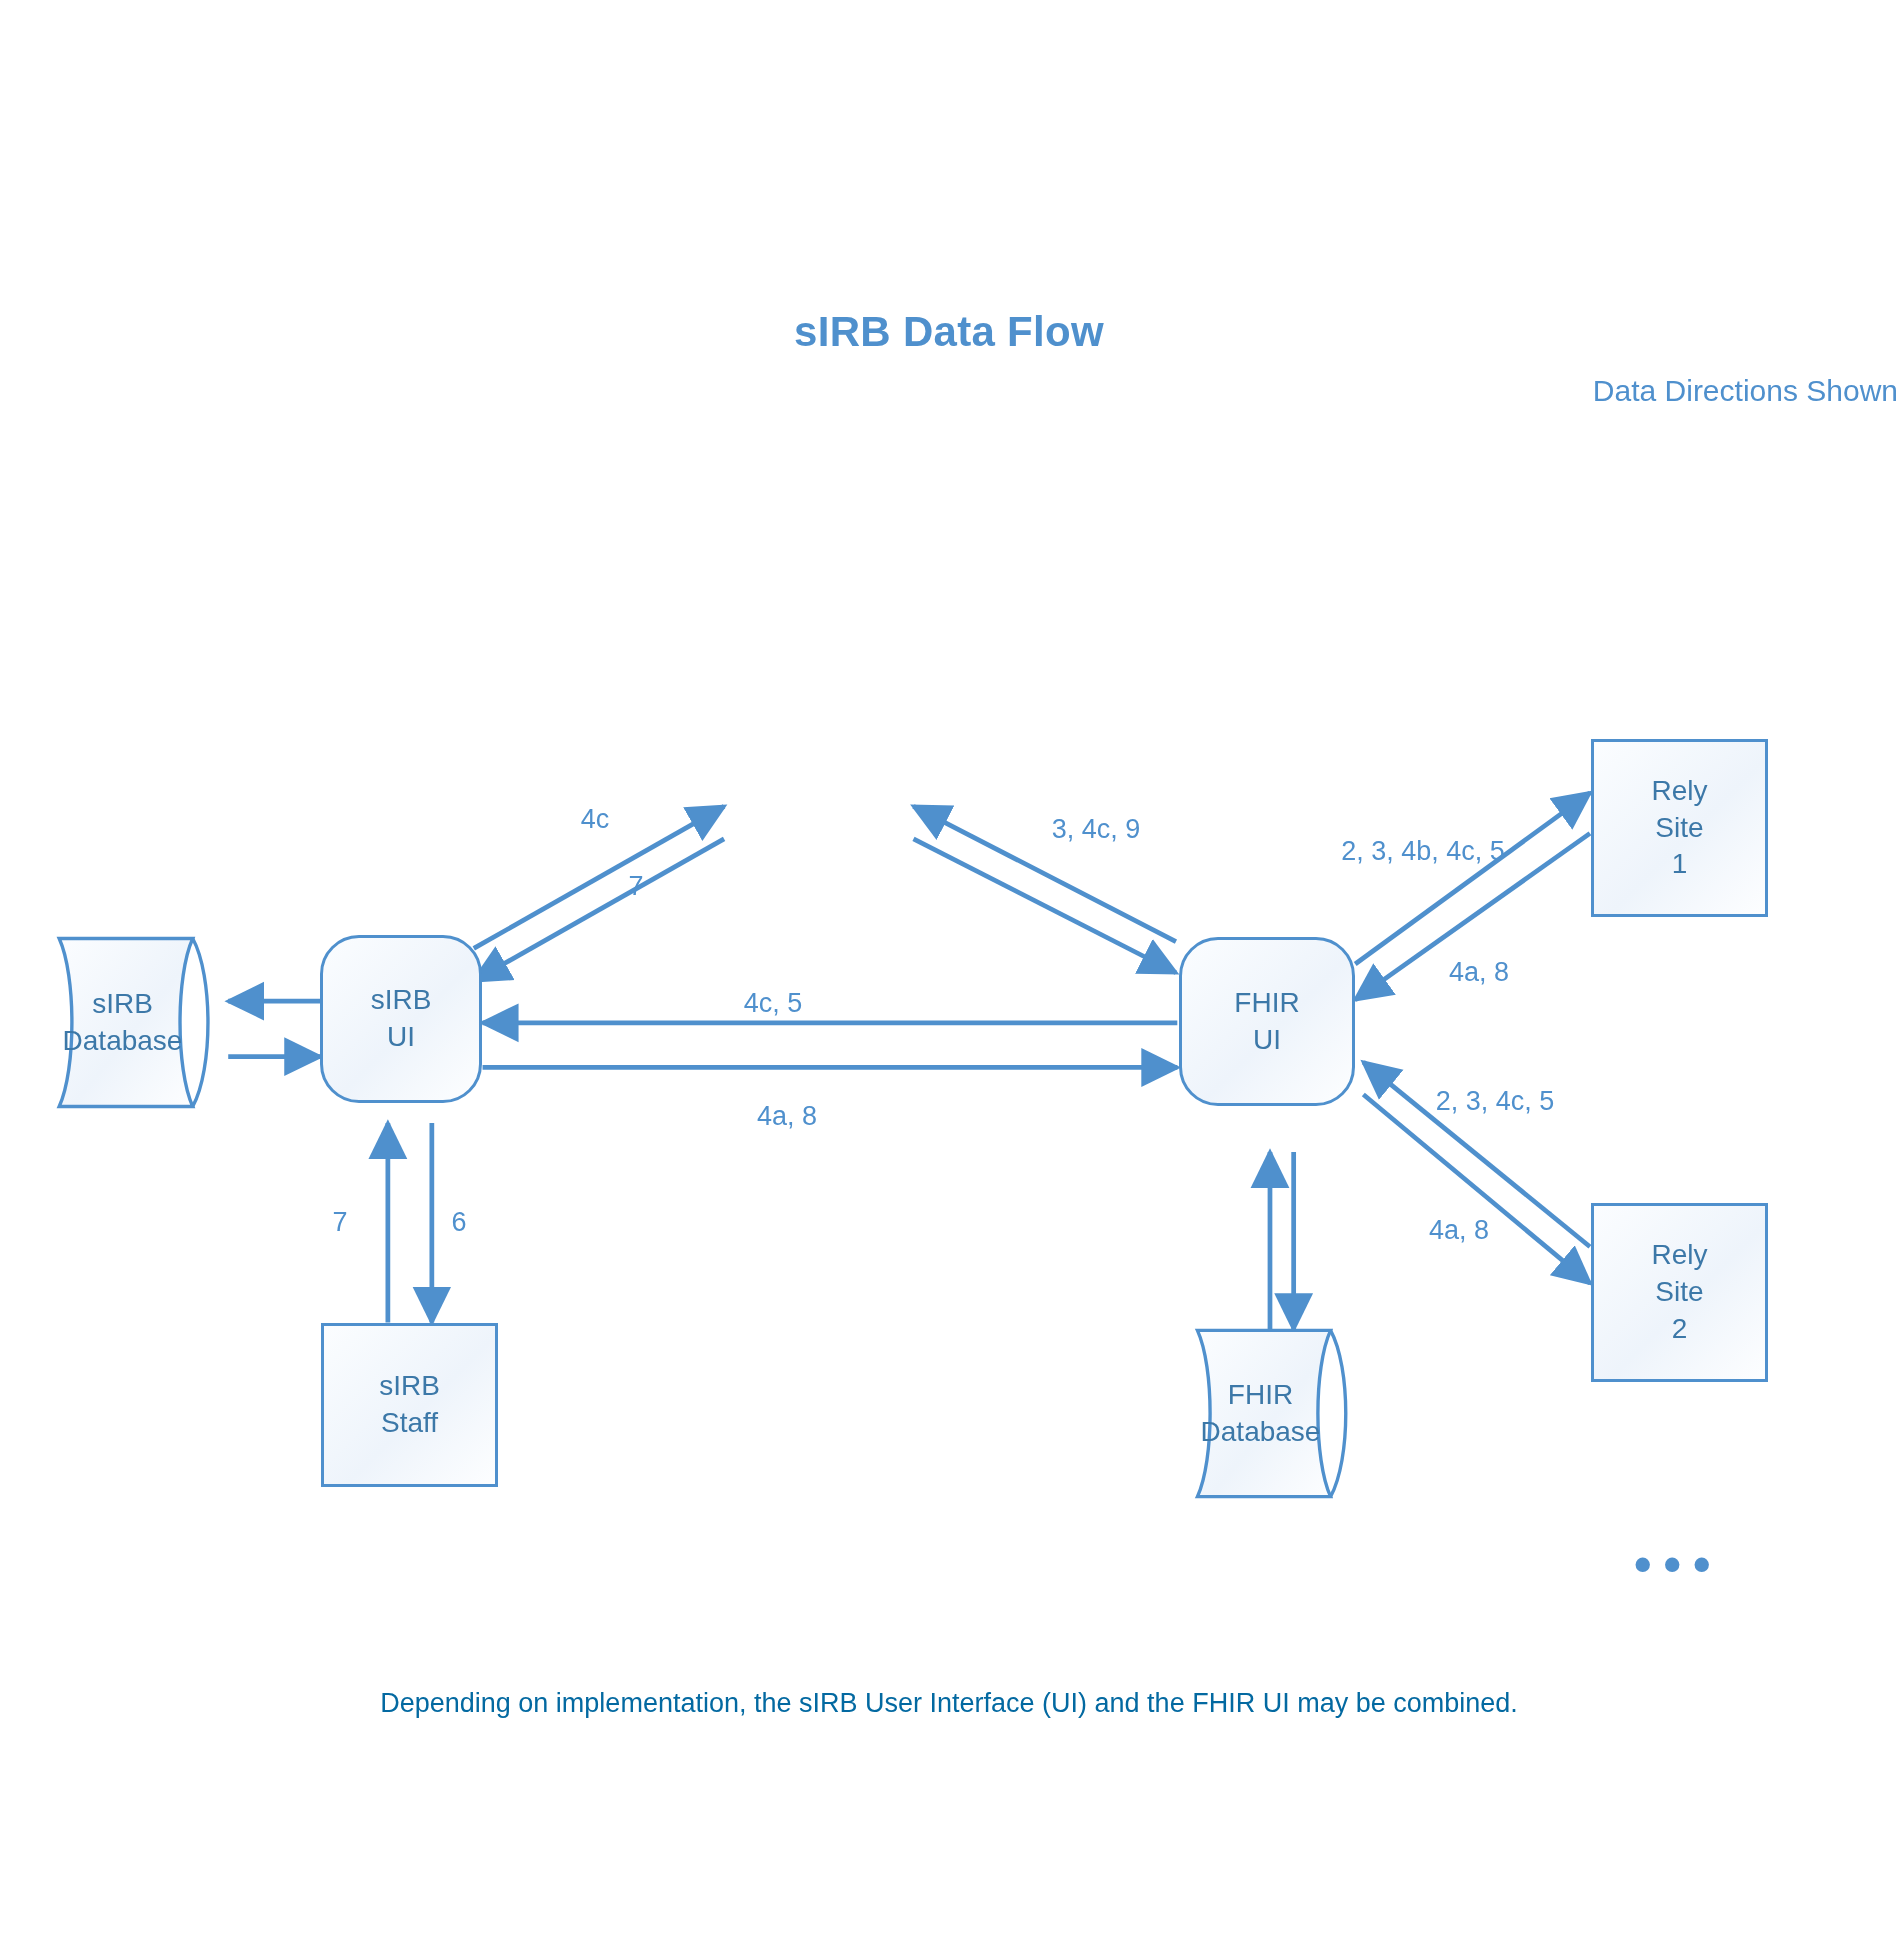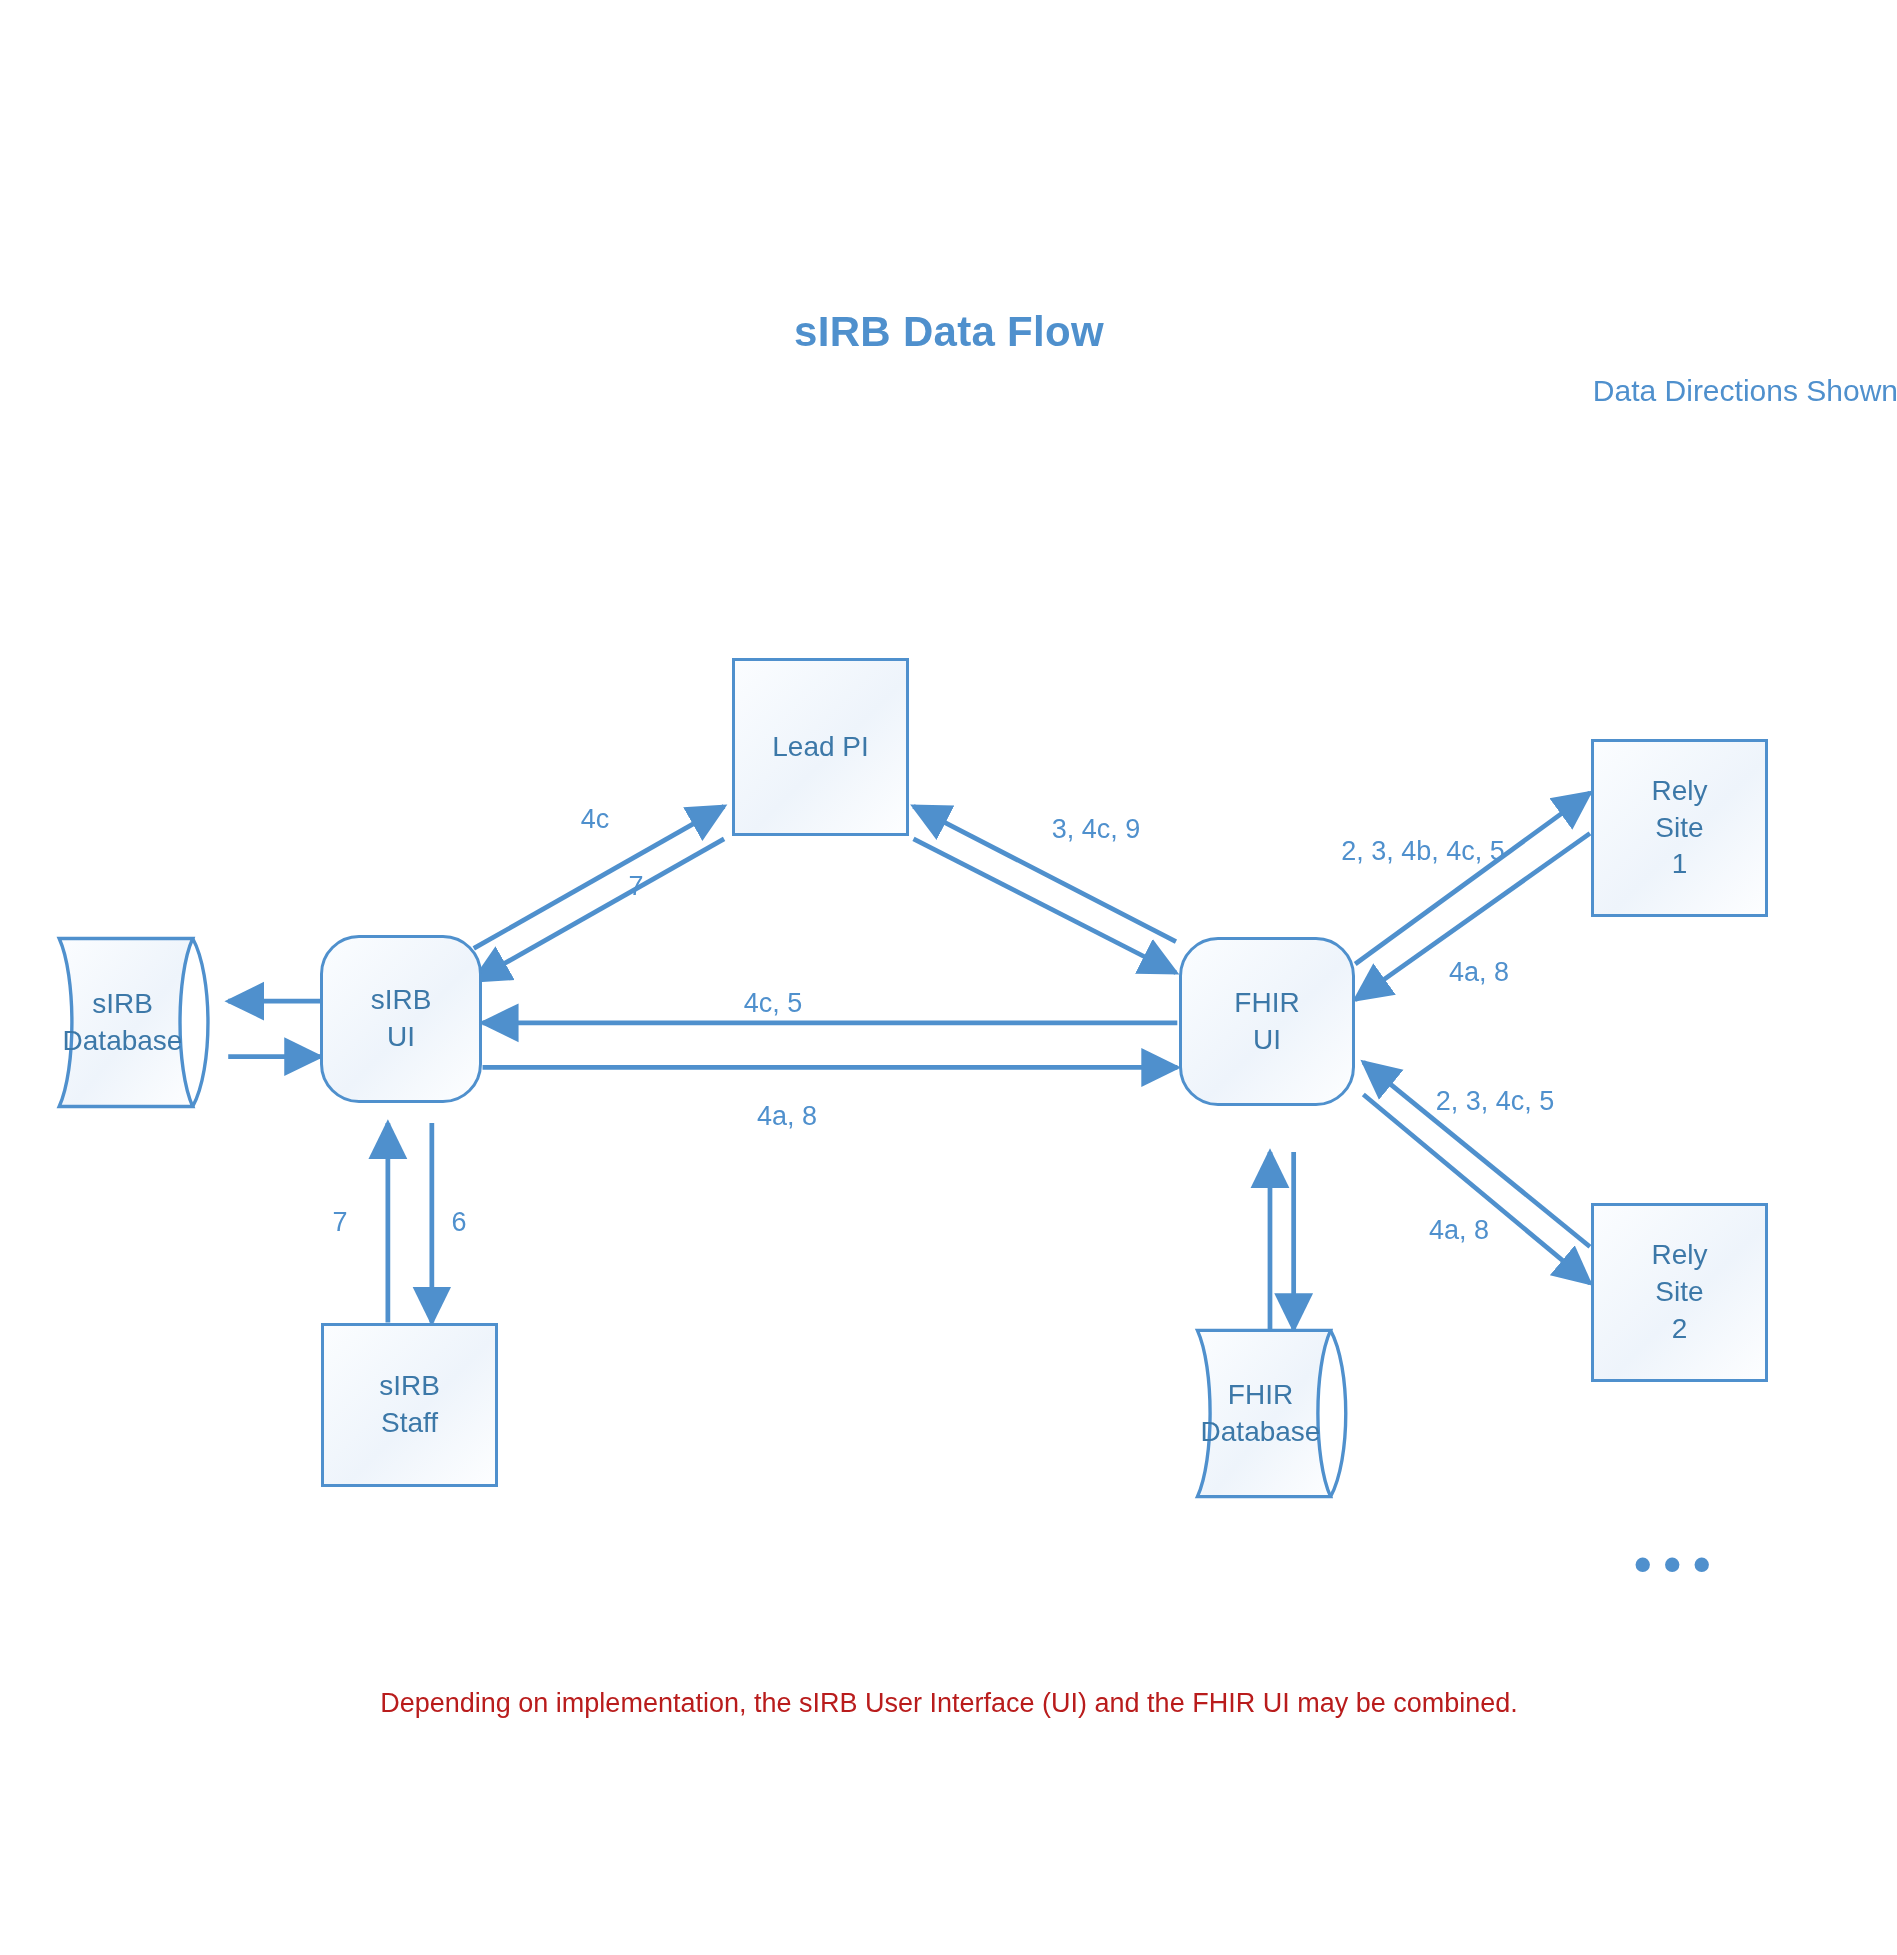--- a/index.html
+++ b/index.html
@@ -49,21 +49,21 @@
     font-size: 42px;
     font-weight: bold;
     color: #5B9BD5;
   }
   .footer-note {
     position: absolute;
     left: 0; top: 1688px;
     width: 1898px;
     text-align: center;
     font-size: 27px;
-    color: #b91c1c;
+    color: #0369a1;
   }
 
   
   #edges {
     position: absolute;
     left: 0; top: 0;
     width: 1898px;
     height: 1955px;
     pointer-events: none;
   }
@@ -189,23 +189,20 @@
     </svg>
     <div class="cyl-label">sIRB
 Database</div>
   </div>
 
   <div class="node rounded" style="left:320px; top:935px; width:162px; height:168px;">
     <span>sIRB
 UI</span>
   </div>
 
-  <div class="node rect" style="left:732px; top:658px; width:177px; height:178px;">
-    <span>Lead PI</span>
-  </div>
 
   <div class="node rounded" style="left:1179px; top:937px; width:176px; height:169px;">
     <span>FHIR
 UI</span>
   </div>
 
   <div class="node rect" style="left:321px; top:1323px; width:177px; height:164px;">
     <span>sIRB
 Staff</span>
   </div>

